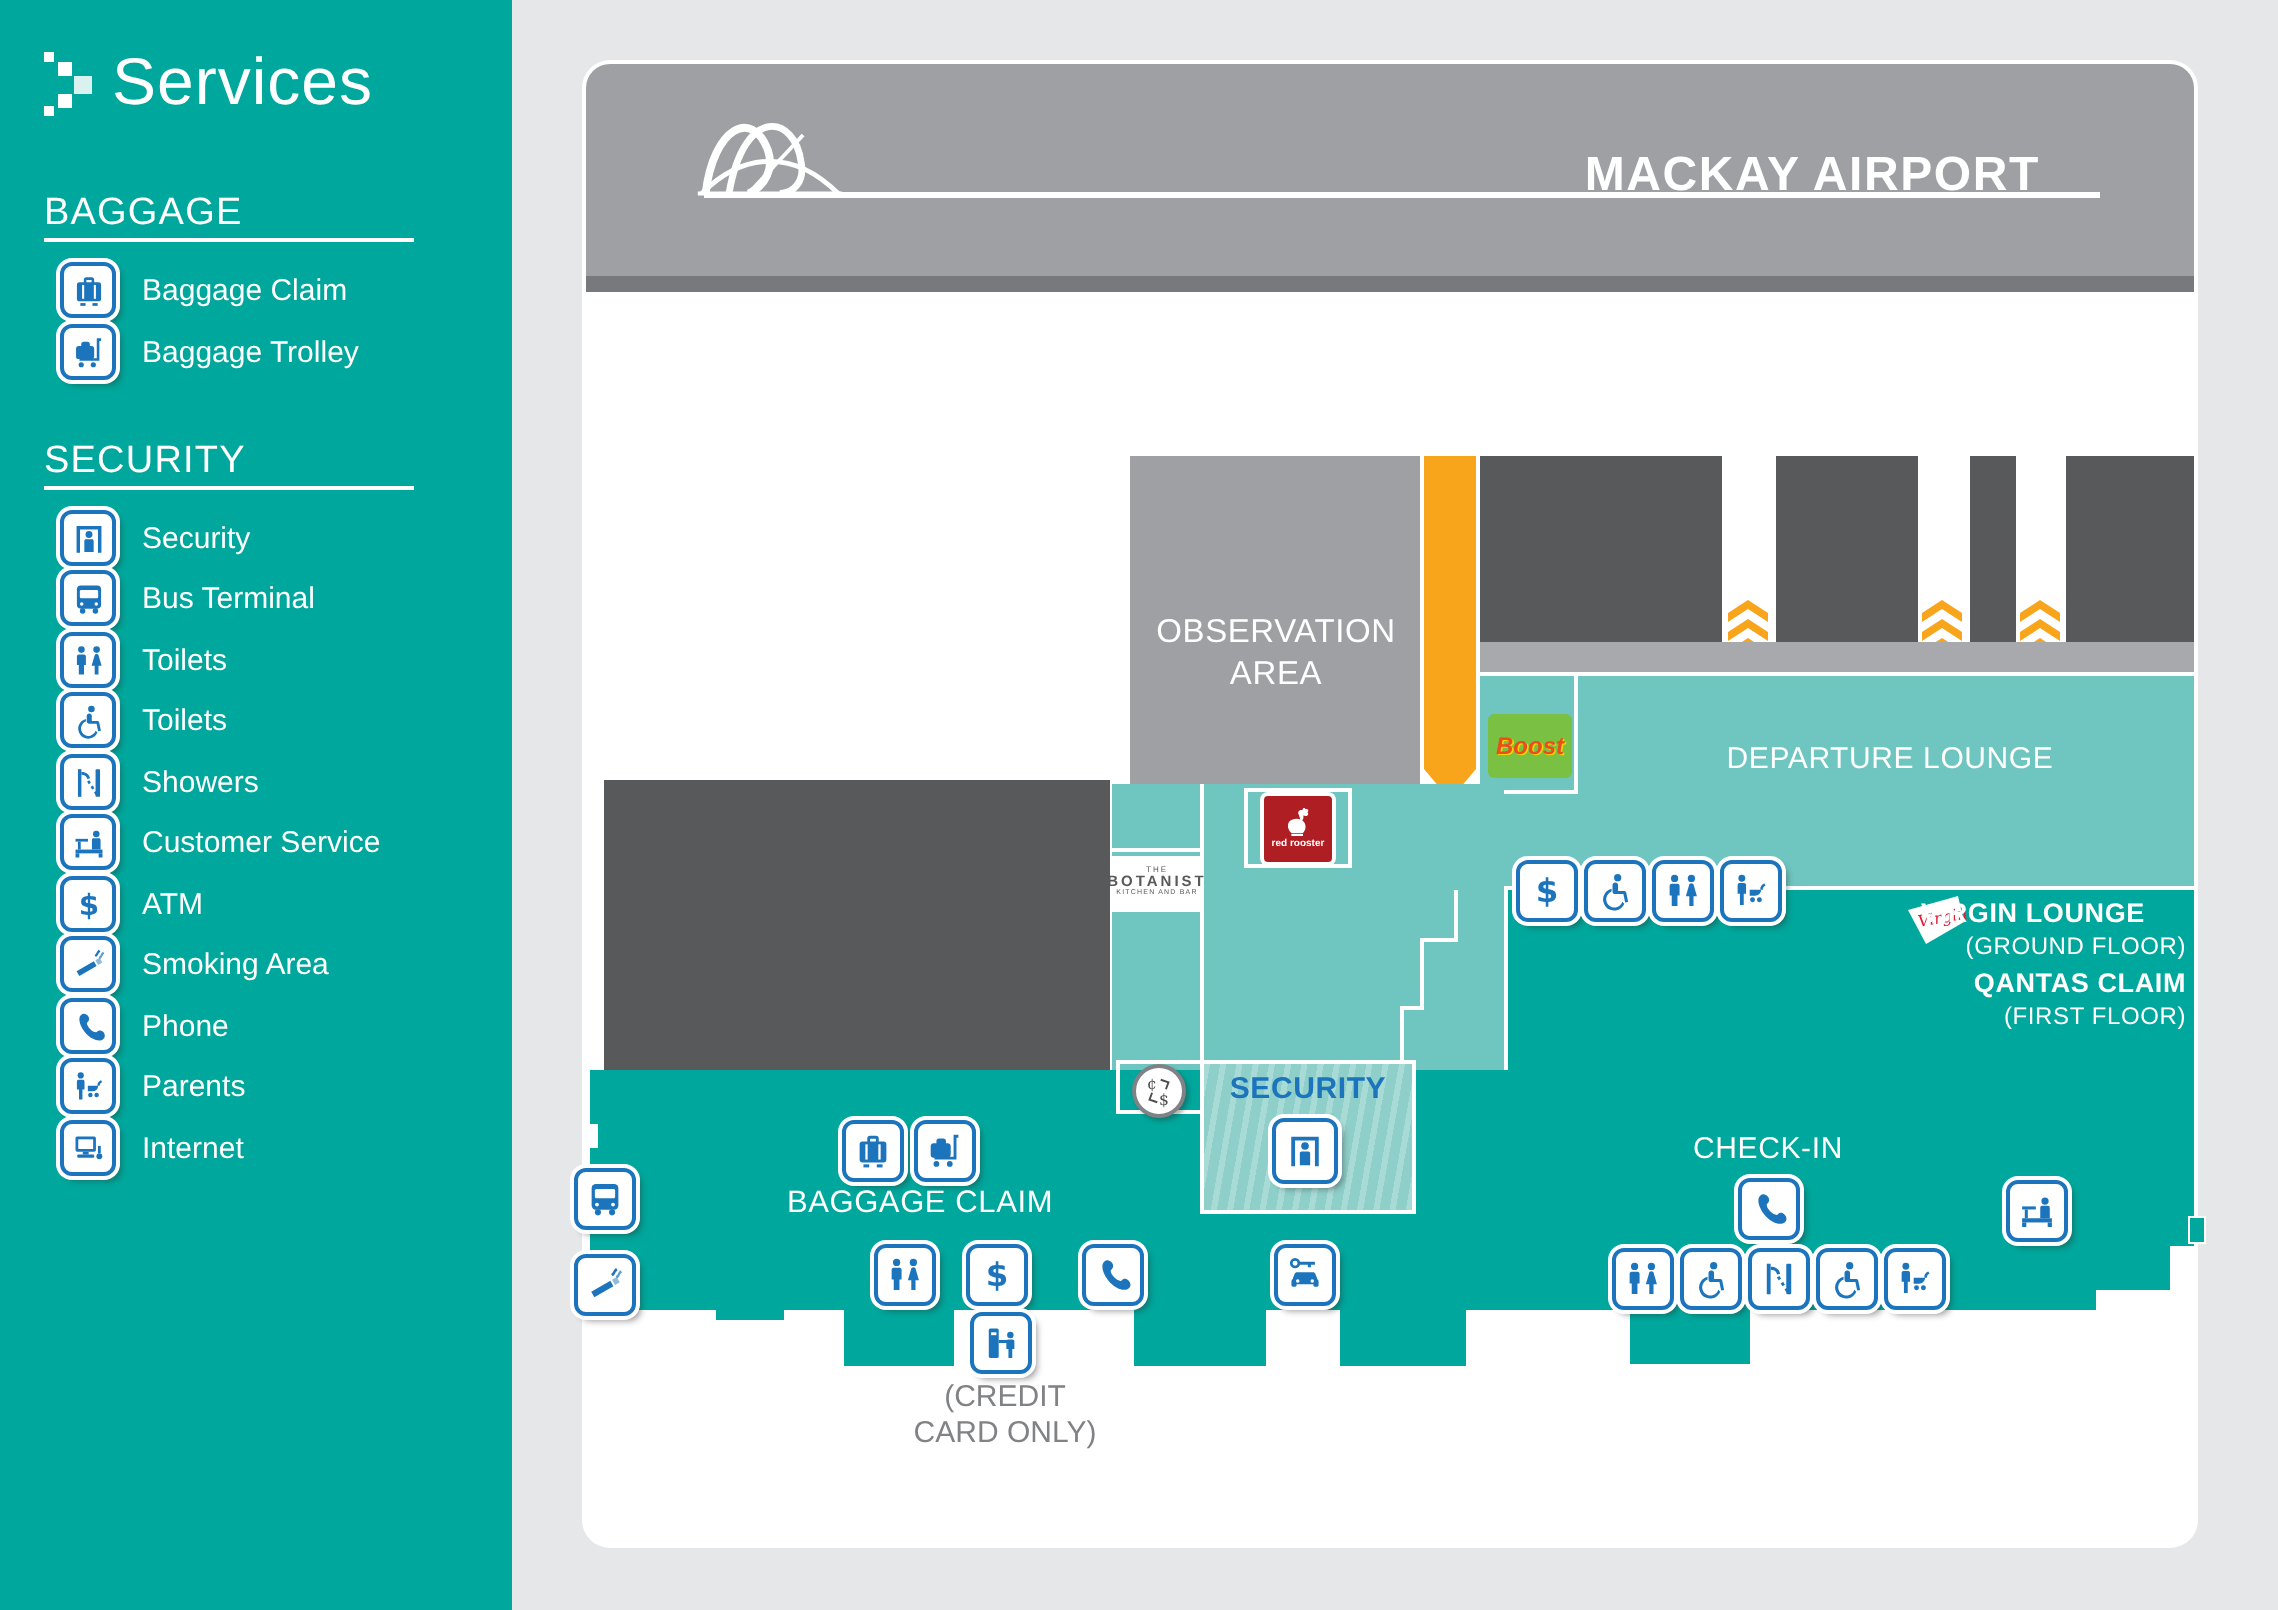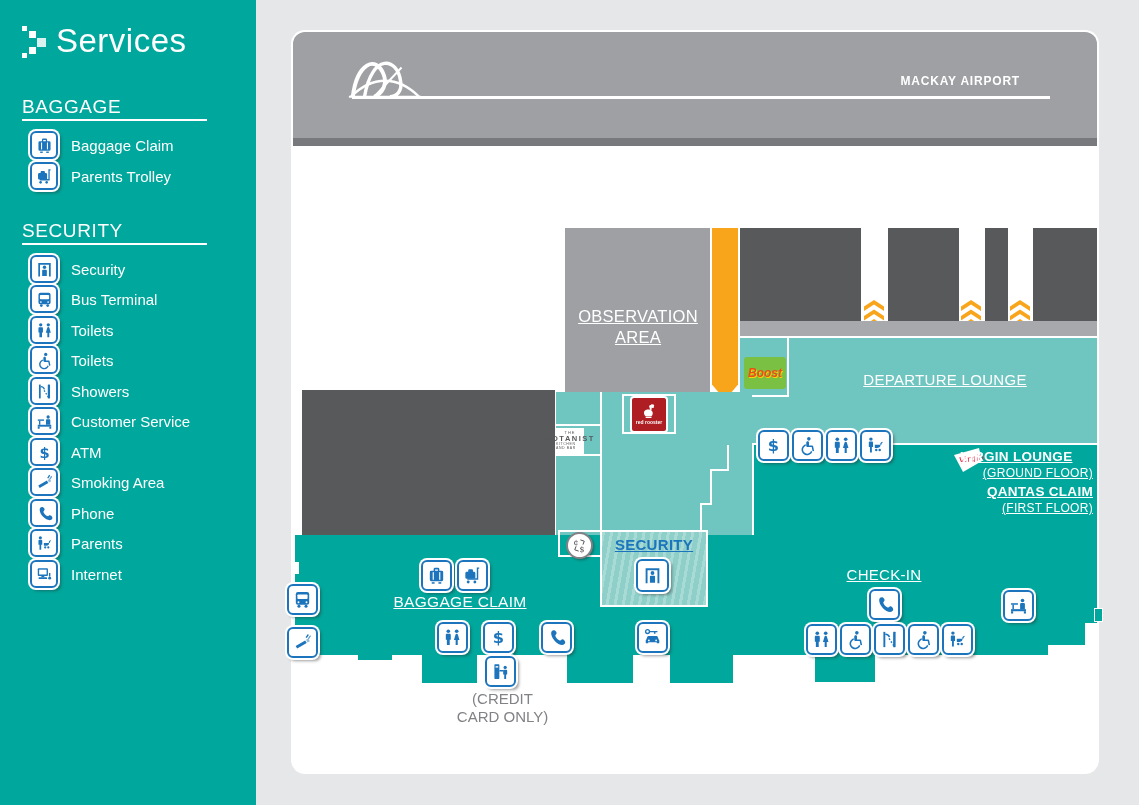--- a/index.html
+++ b/index.html
@@ -25,41 +25,41 @@
       display:flex;align-items:center;justify-content:center;color:#1C75BC;box-sizing:border-box;}
   .mi svg{width:21px;height:21px;display:block;}
 
   
   .panel{position:absolute;left:291px;top:30px;width:808px;height:744px;background:#fff;border-radius:14px;}
   .banner{position:absolute;left:293px;top:32px;width:804px;height:114px;background:#9EA0A3;
           border-radius:12px 12px 0 0;border-bottom:8px solid #77797D;box-sizing:border-box;}
   .banner-logo{position:absolute;left:345px;top:48px;width:78px;height:52px;color:#fff;}
   .banner-line{position:absolute;left:352px;top:96px;width:698px;height:3px;background:#fff;}
   .banner-title{position:absolute;left:690px;top:74px;width:330px;text-align:right;color:#fff;
-                font-size:12px;font-weight:bold;letter-spacing:.8px;}
+                font-size:24px;font-weight:bold;letter-spacing:.8px;}
 
   .block{position:absolute;box-sizing:border-box;}
-  .lbl{position:absolute;color:#fff;font-size:15px;text-align:center;letter-spacing:.3px;text-decoration:underline;}
+  .lbl{position:absolute;color:#fff;font-size:15px;text-align:center;letter-spacing:.3px;}
   .wl{position:absolute;background:#fff;}
 
   .sec-box{position:absolute;left:600px;top:530px;width:108px;height:77px;border:2px solid #fff;box-sizing:border-box;
            background:repeating-linear-gradient(100deg,#A9DBD6 0 3px,#8FCFC9 3px 8px);}
   .coin{position:absolute;left:566px;top:532px;width:27px;height:27px;border-radius:50%;background:#fff;
         border:2px solid #808285;box-sizing:border-box;display:flex;align-items:center;justify-content:center;
         box-shadow:1.5px 1.5px 2px rgba(40,40,40,.35);color:#4D4D4F;}
   .coin svg{width:19px;height:19px;}
 
   .boost{position:absolute;left:744px;top:357px;width:42px;height:32px;background:#7AC143;border-radius:3px;
          display:flex;align-items:center;justify-content:center;}
   .boost span{font-size:12px;font-weight:bold;font-style:italic;color:#E94E1B;text-shadow:.7px .7px 0 #FFD400;}
   .rooster{position:absolute;left:632px;top:398px;width:34px;height:33px;background:#AF1E23;border-radius:2px;
            box-shadow:0 0 0 2px #fff;display:flex;flex-direction:column;align-items:center;justify-content:flex-start;}
   .rooster svg{width:20px;height:20px;margin-top:2px;}
   .rooster span{color:#fff;font-size:5px;line-height:5px;font-weight:bold;}
-  .botanist{position:absolute;left:556px;top:428px;width:28px;height:26px;background:#fff;display:flex;
+  .botanist{position:absolute;left:556px;top:428px;width:45px;height:26px;background:#fff;display:flex;
             flex-direction:column;align-items:center;justify-content:center;color:#58595B;line-height:1.1;}
   .botanist .b-pre{font-size:4px;letter-spacing:1px;}
   .botanist .b-main{font-size:7.5px;letter-spacing:1.5px;font-weight:bold;}
   .botanist .b-sub{font-size:3.5px;letter-spacing:.6px;}
 
   .virgin-logo{position:absolute;left:952px;top:446px;width:32px;height:28px;}
   .chev{position:absolute;width:20px;height:30px;color:#F9A51B;}
   .chev svg{width:100%;height:100%;}
 
   .credit-note{position:absolute;left:425px;top:690px;width:155px;text-align:center;color:#808285;
@@ -99,21 +99,21 @@
     </div>
     <div class="srow" style="top:162px">
       <span class="ic">
           <svg viewBox="0 0 22 22" fill="currentColor">
             <path d="M6.5 7V5.8c0-.7.6-1.3 1.3-1.3h2.4c.7 0 1.3.6 1.3 1.3V7h1c.8 0 1.5.7 1.5 1.5v4.5c0 .8-.7 1.5-1.5 1.5H5A1.5 1.5 0 0 1 3.5 13V8.5C3.5 7.7 4.2 7 5 7h1.5z"></path>
             <path d="M15.5 2.5H18v1.5h-1v11.5H5.5V14h10V2.5z"></path>
             <circle cx="6.5" cy="17.8" r="1.5"></circle>
             <circle cx="13.5" cy="17.8" r="1.5"></circle>
           </svg>
         </span>
-      <span class="slabel">Parents Trolley</span>
+      <span class="slabel">Baggage Trolley</span>
     </div>
 
     <div class="shead" style="top:220px">SECURITY</div>
     <div class="sline" style="top:243px"></div>
 
     <div class="srow" style="top:255px">
       <span class="ic">
           <svg viewBox="0 0 22 22" fill="currentColor">
             <path d="M3.8 19V3.5h14.4V19h-2V5.5H5.8V19h-2z"></path>
             <circle cx="11" cy="8.4" r="2"></circle>

